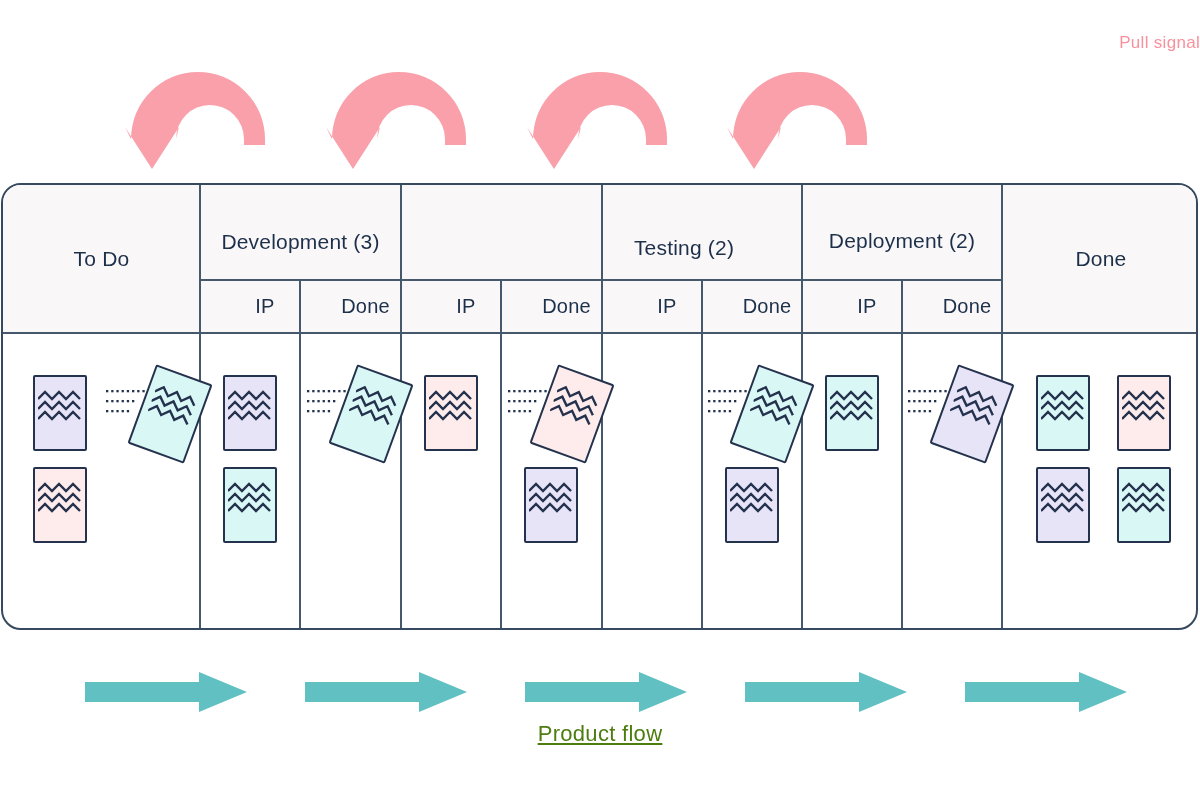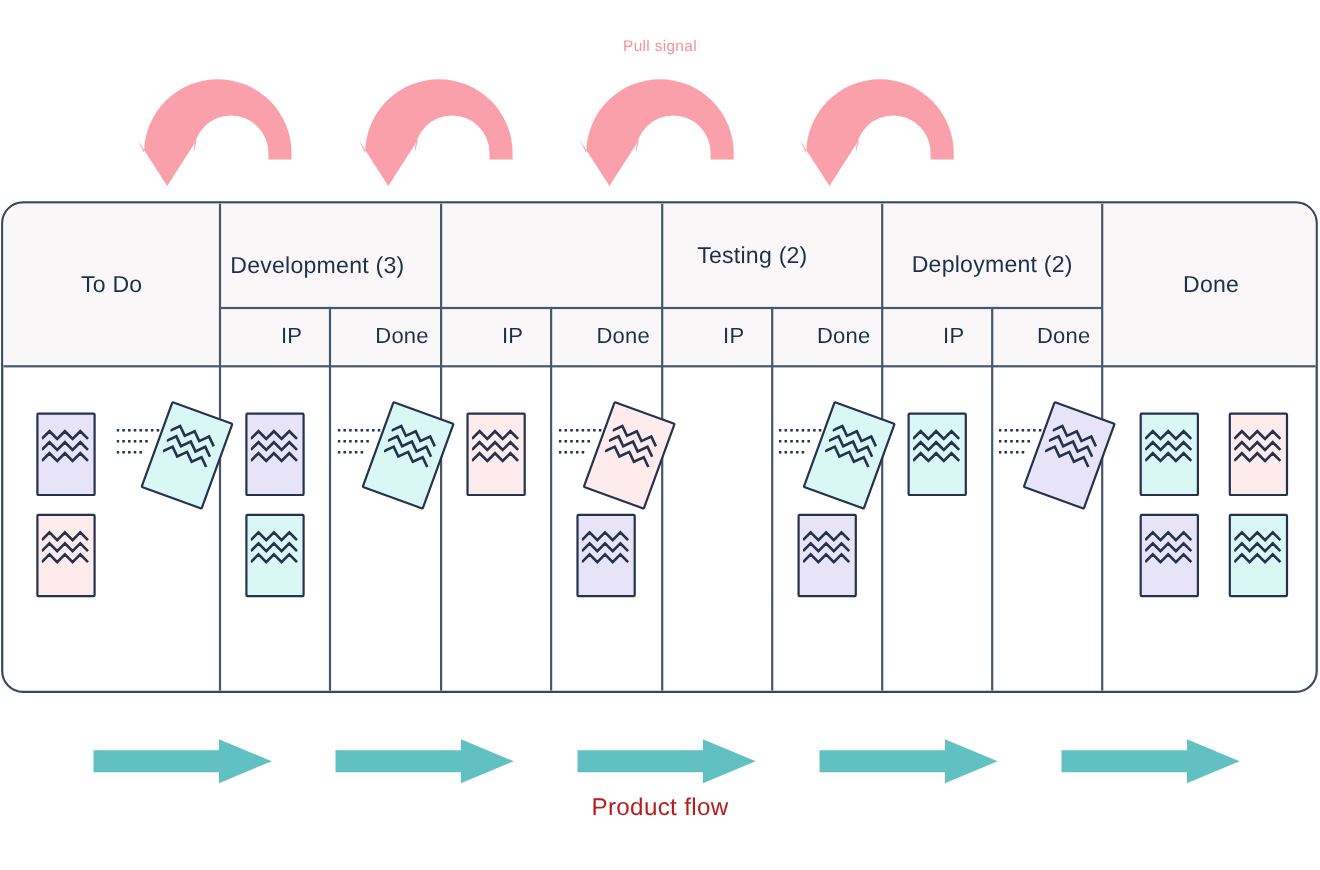--- a/index.html
+++ b/index.html
@@ -1,19 +1,19 @@
 <!DOCTYPE html>
 <html><head>
 <meta charset="utf-8">
 <style>
   html,body{margin:0;padding:0;background:#fff;}
   .canvas{position:relative;width:1200px;height:791px;background:#ffffff;
           font-family:"Liberation Sans",sans-serif;overflow:hidden;}
-  .pull-label{position:absolute;left:0;right:0;top:33px;text-align:center;
-              font-size:14px;color:#f8919e;letter-spacing:.3px;}
+  .pull-label{position:absolute;left:0;right:0;top:33px;text-align:right;
+              font-size:17px;color:#f8919e;letter-spacing:.3px;}
   .flow-label{position:absolute;left:0;right:0;top:721px;text-align:center;
               font-size:22px;color:#4fb7ba;letter-spacing:.3px;}
   .board{position:absolute;left:1px;top:183px;width:1197px;height:447px;
          box-sizing:border-box;border:2px solid #36495e;border-radius:20px;
          background:#fff;overflow:hidden;}
   .hdr-bg{position:absolute;left:0;top:0;right:0;height:148px;background:#faf7f9;}
   .vline,.hline{position:absolute;background:#46586c;}
   .hlabel{position:absolute;display:flex;align-items:center;justify-content:center;
           color:#1d3049;font-size:21px;letter-spacing:.2px;}
   .hlabel.sub{font-size:20px;margin-left:15px;}
@@ -48,26 +48,26 @@
       <div class="abs" style="left: 725px; top: 62px;">
         <svg width="150" height="112" viewBox="0 0 150 112">
       <path d="M121 83 L142 83 L142 77 A67 67 0 0 0 8 77 L2 65 L29 107 L56 65 L53 77 A34 34 0 0 1 121 77 Z" fill="#f9a0aa"></path>
     </svg>
       </div>
     </div>
 
   <div class="board" id="board" style="border-color: rgb(54, 73, 94);">
       <div class="hdr-bg"></div>
       <div class="hlabel" style="left: 0px; top: 0px; width: 197px; height: 148px;">To Do</div>
-      <div class="hlabel" style="left: 185px; top: 0px; width: 201px; height: 114px;">Development (3)</div>
+      <div class="hlabel" style="left: 197px; top: 0px; width: 201px; height: 114px;">Development (3)</div>
       <div class="hlabel sub" style="left: 197px; top: 95px; width: 100px; height: 53px;">IP</div>
       <div class="hlabel sub" style="left: 297px; top: 95px; width: 101px; height: 53px;">Done</div>
       <div class="hlabel sub" style="left: 398px; top: 95px; width: 100px; height: 53px;">IP</div>
       <div class="hlabel sub" style="left: 498px; top: 95px; width: 101px; height: 53px;">Done</div>
-      <div class="hlabel" style="left: 599px; top: 0px; width: 164px; height: 95px;">Testing (2)</div>
+      <div class="hlabel" style="left: 599px; top: 15px; width: 164px; height: 95px;">Testing (2)</div>
       <div class="hlabel sub" style="left: 599px; top: 95px; width: 100px; height: 53px;">IP</div>
       <div class="hlabel sub" style="left: 699px; top: 95px; width: 100px; height: 53px;">Done</div>
       <div class="hlabel" style="left: 799px; top: 0px; width: 200px; height: 111px;">Deployment (2)</div>
       <div class="hlabel sub" style="left: 799px; top: 95px; width: 100px; height: 53px;">IP</div>
       <div class="hlabel sub" style="left: 899px; top: 95px; width: 100px; height: 53px;">Done</div>
       <div class="hlabel" style="left: 999px; top: 0px; width: 198px; height: 148px;">Done</div>
       <div class="vline" style="left: 196px; top: 0px; width: 2px; height: 443px;"></div>
       <div class="vline" style="left: 397px; top: 0px; width: 2px; height: 443px;"></div>
       <div class="vline" style="left: 598px; top: 0px; width: 2px; height: 443px;"></div>
       <div class="vline" style="left: 798px; top: 0px; width: 2px; height: 443px;"></div>
@@ -334,14 +334,14 @@
         <svg width="164" height="42" viewBox="0 0 164 42">
       <path d="M1 11 H115 V1 L163 21 L115 41 V31 H1 Z" fill="#60c0c2"></path>
     </svg>
       </div>
       <div class="abs" style="left: 964px; top: 671px;">
         <svg width="164" height="42" viewBox="0 0 164 42">
       <path d="M1 11 H115 V1 L163 21 L115 41 V31 H1 Z" fill="#60c0c2"></path>
     </svg>
       </div>
     </div>
-  <div class="flow-label" style="color: #b91c1c;">Product flow</div>
+  <div class="flow-label" style="color: #4d7c0f; text-decoration: underline;">Product flow</div>
 </div>
 
 </body></html>

